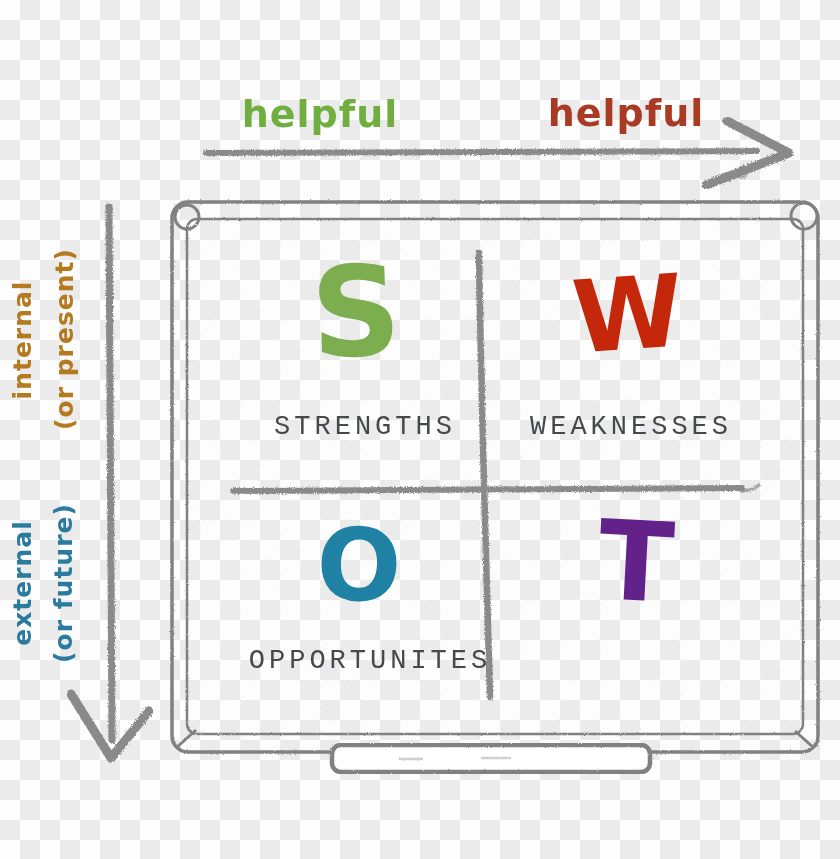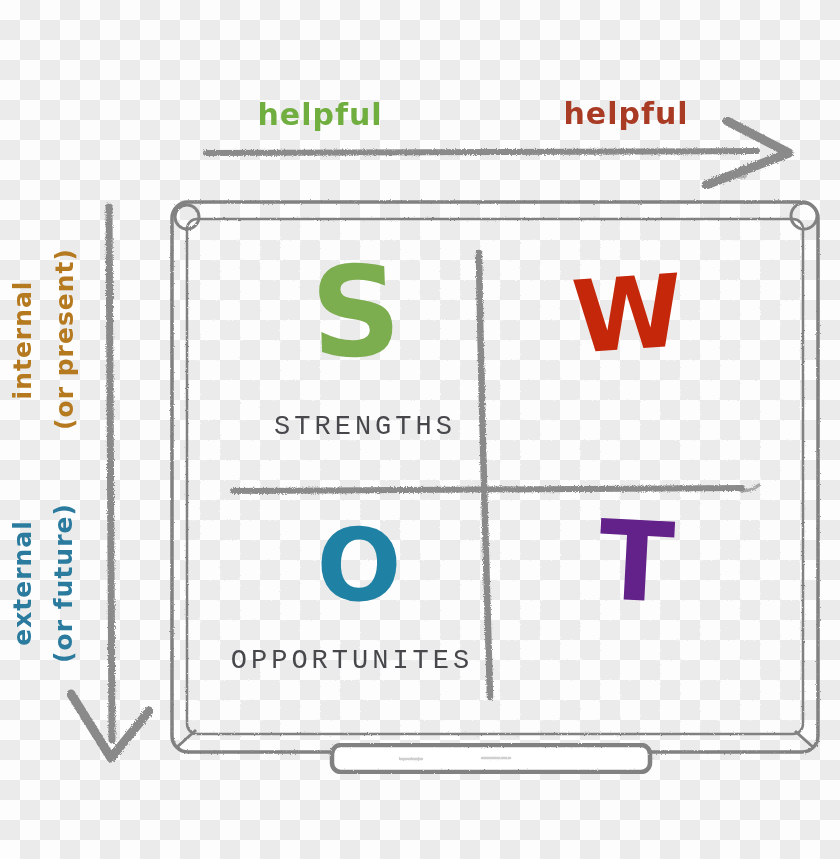--- a/index.html
+++ b/index.html
@@ -4,21 +4,21 @@
 <style>
   html,body{margin:0;padding:0;background:#fff;}
   #canvas{
     position:relative;width:840px;height:859px;overflow:hidden;
     background: repeating-conic-gradient(var(--checker-dark,#ebebeb) 0 90deg, var(--checker-light,#fdfdfd) 0 180deg) 0 0 / 40px 40px;
     font-family:"DejaVu Sans","Liberation Sans",sans-serif;
   }
   svg.strokes{position:absolute;left:0;top:0;pointer-events:none;}
   .abs{position:absolute;transform:translate(-50%,-50%);white-space:nowrap;}
   .rot{position:absolute;transform:translate(-50%,-50%) rotate(-90deg);white-space:nowrap;}
-  .axis-label{font-size:30px;font-weight:bold;letter-spacing:1px;}
+  .axis-label{font-size:38px;font-weight:bold;letter-spacing:1px;}
   .side-label{font-size:25px;font-weight:bold;letter-spacing:1px;}
   .big-letter{font-weight:bold;line-height:1;}
   .quad-label{font-size:27px;letter-spacing:4px;color:var(--label-ink,#46484c);font-weight:normal;font-family:Liberation Mono, monospace;}
   .frame-line{fill:none;stroke:var(--frame-gray,#818181);}
   .charcoal{fill:none;stroke:var(--stroke-gray,#8a8a8a);stroke-linecap:round;stroke-linejoin:round;}
 </style>
 </head>
 <body>
 
 <div id="canvas">
@@ -81,14 +81,15 @@
   <div class="rot side-label" style="left: 64px; top: 339px; color: rgb(181, 121, 31);">(or present)</div>
   <div class="rot side-label" style="left: 22px; top: 583px; color: rgb(42, 123, 158);">external</div>
   <div class="rot side-label" style="left: 63px; top: 583px; color: rgb(42, 123, 158);">(or future)</div>
 
   <div class="abs big-letter" style="left: 356px; top: 312px; font-size: 125px; transform: translate(-50%, -50%) rotate(-2deg); color: rgb(124, 173, 79);">S</div>
   <div class="abs big-letter" style="left: 628px; top: 315px; font-size: 100px; transform: translate(-50%, -50%) rotate(-4deg); color: rgb(197, 39, 11);">W</div>
   <div class="abs big-letter" style="left: 359px; top: 566px; font-size: 100px; transform: translate(-50%, -50%) rotate(2deg); color: rgb(31, 130, 164);">O</div>
   <div class="abs big-letter" style="left: 636px; top: 562px; font-size: 110px; transform: translate(-50%, -50%) rotate(3deg); color: rgb(99, 33, 138);">T</div>
 
   <div class="abs quad-label" style="left:365px;top:427px;">STRENGTHS</div>
-  <div class="abs quad-label" style="left:352px;top:661px;">OPPORTUNITES</div>
+  <div class="abs quad-label" style="left:631px;top:427px;">WEAKNESSES</div>
+  <div class="abs quad-label" style="left:370px;top:661px;">OPPORTUNITES</div>
 </div>
 
 </body></html>

